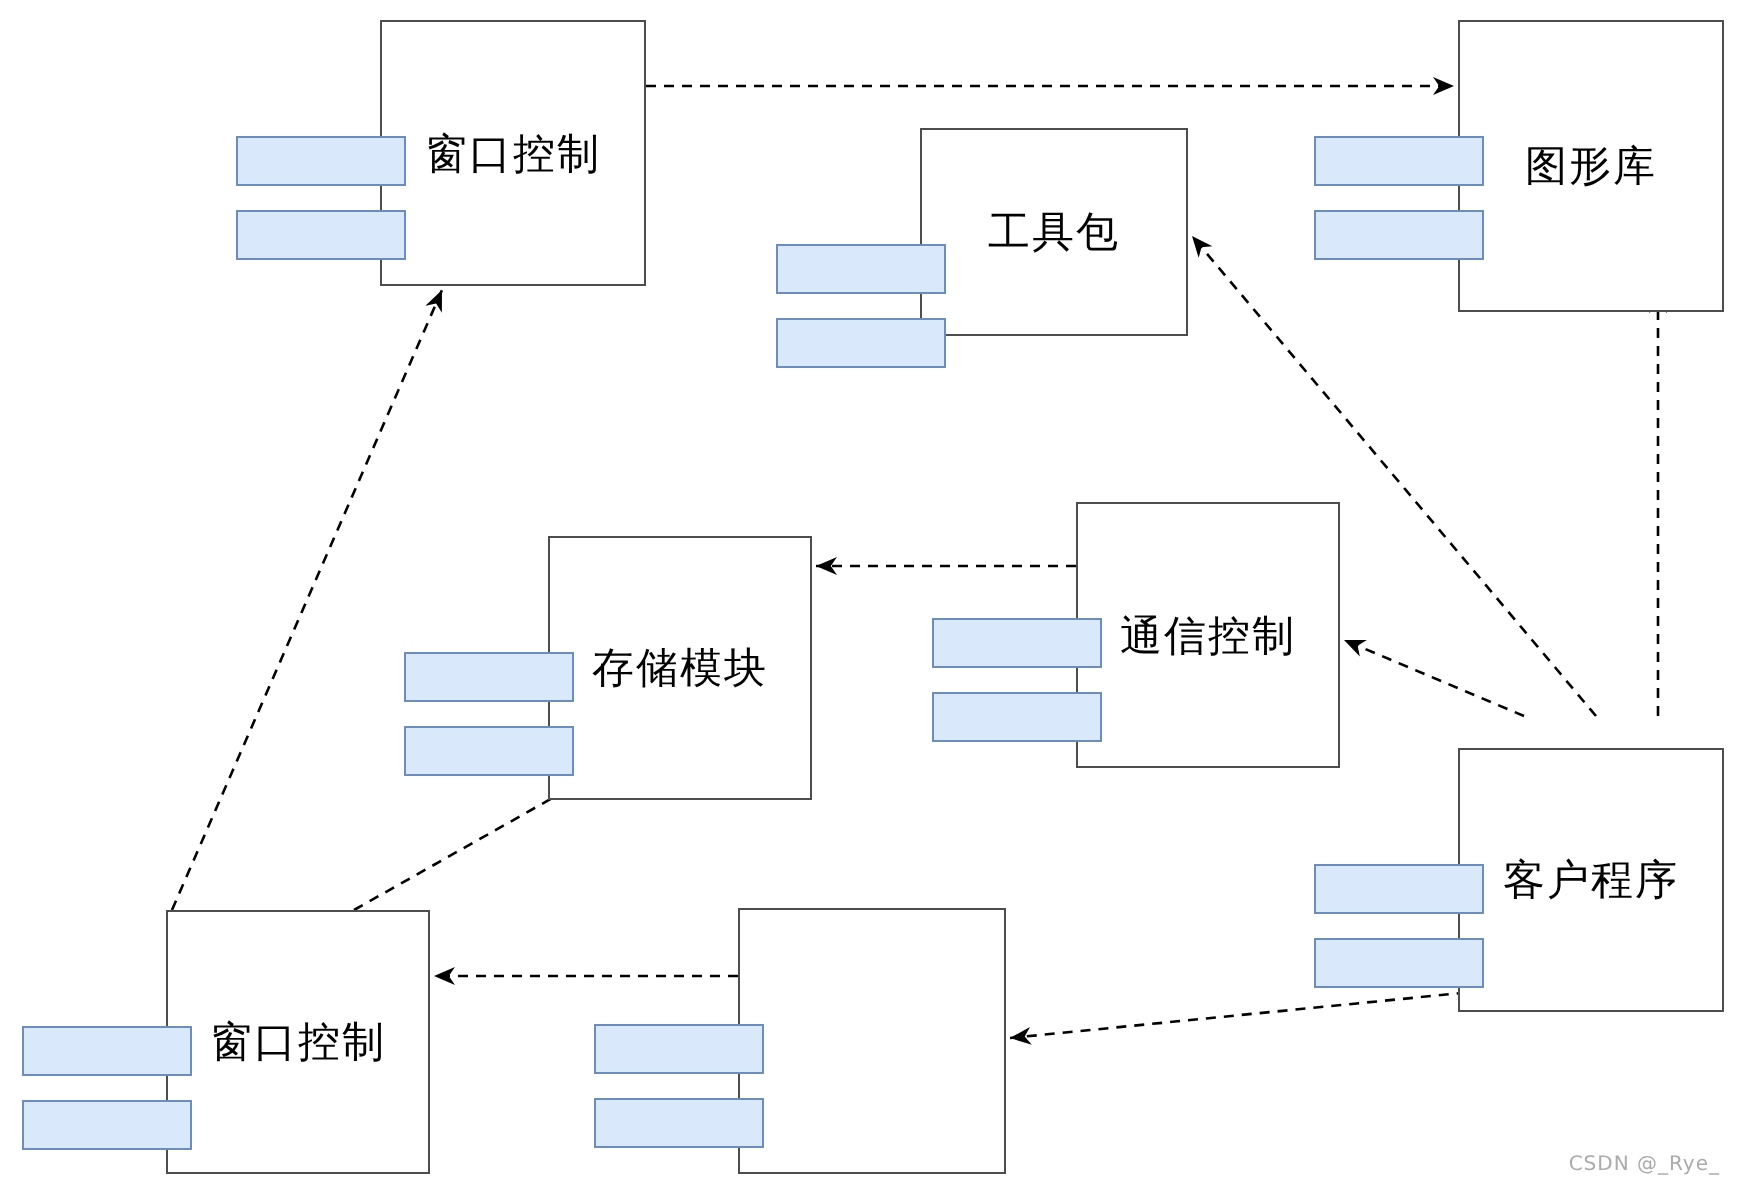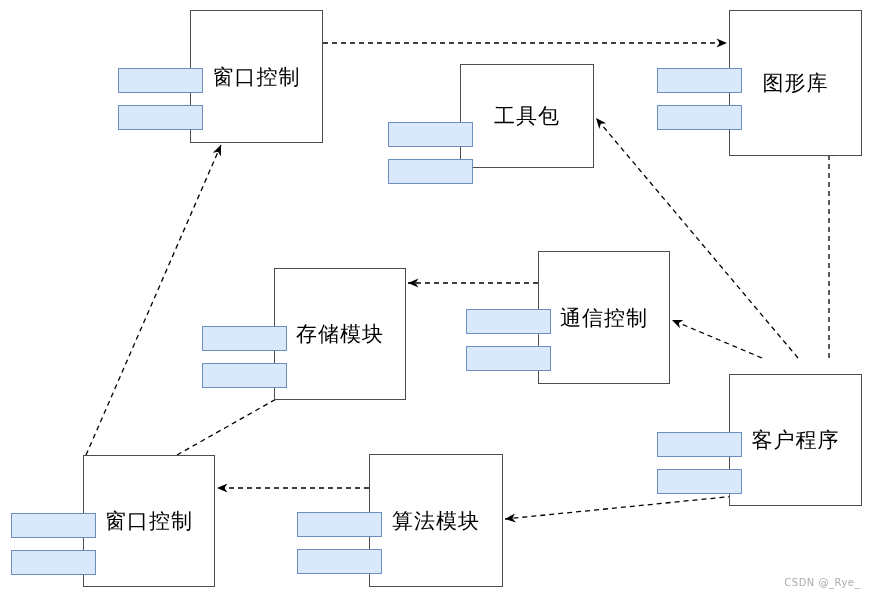--- a/index.html
+++ b/index.html
@@ -120,18 +120,17 @@
         <span class="label">客户程序</span>
       </div>
       <div class="component" style="left: 83px; top: 455px; width: 132px; height: 132px;">
         <div class="tab t1"></div>
         <div class="tab t2"></div>
         <span class="label">窗口控制</span>
       </div>
       <div class="component" style="left: 369px; top: 454px; width: 134px; height: 133px;">
         <div class="tab t1"></div>
         <div class="tab t2"></div>
-        <span class="label">算法模块</span>
       </div>
     </div>
 
   <div class="watermark">CSDN @_Rye_</div>
 </div>
 
 </body></html>

